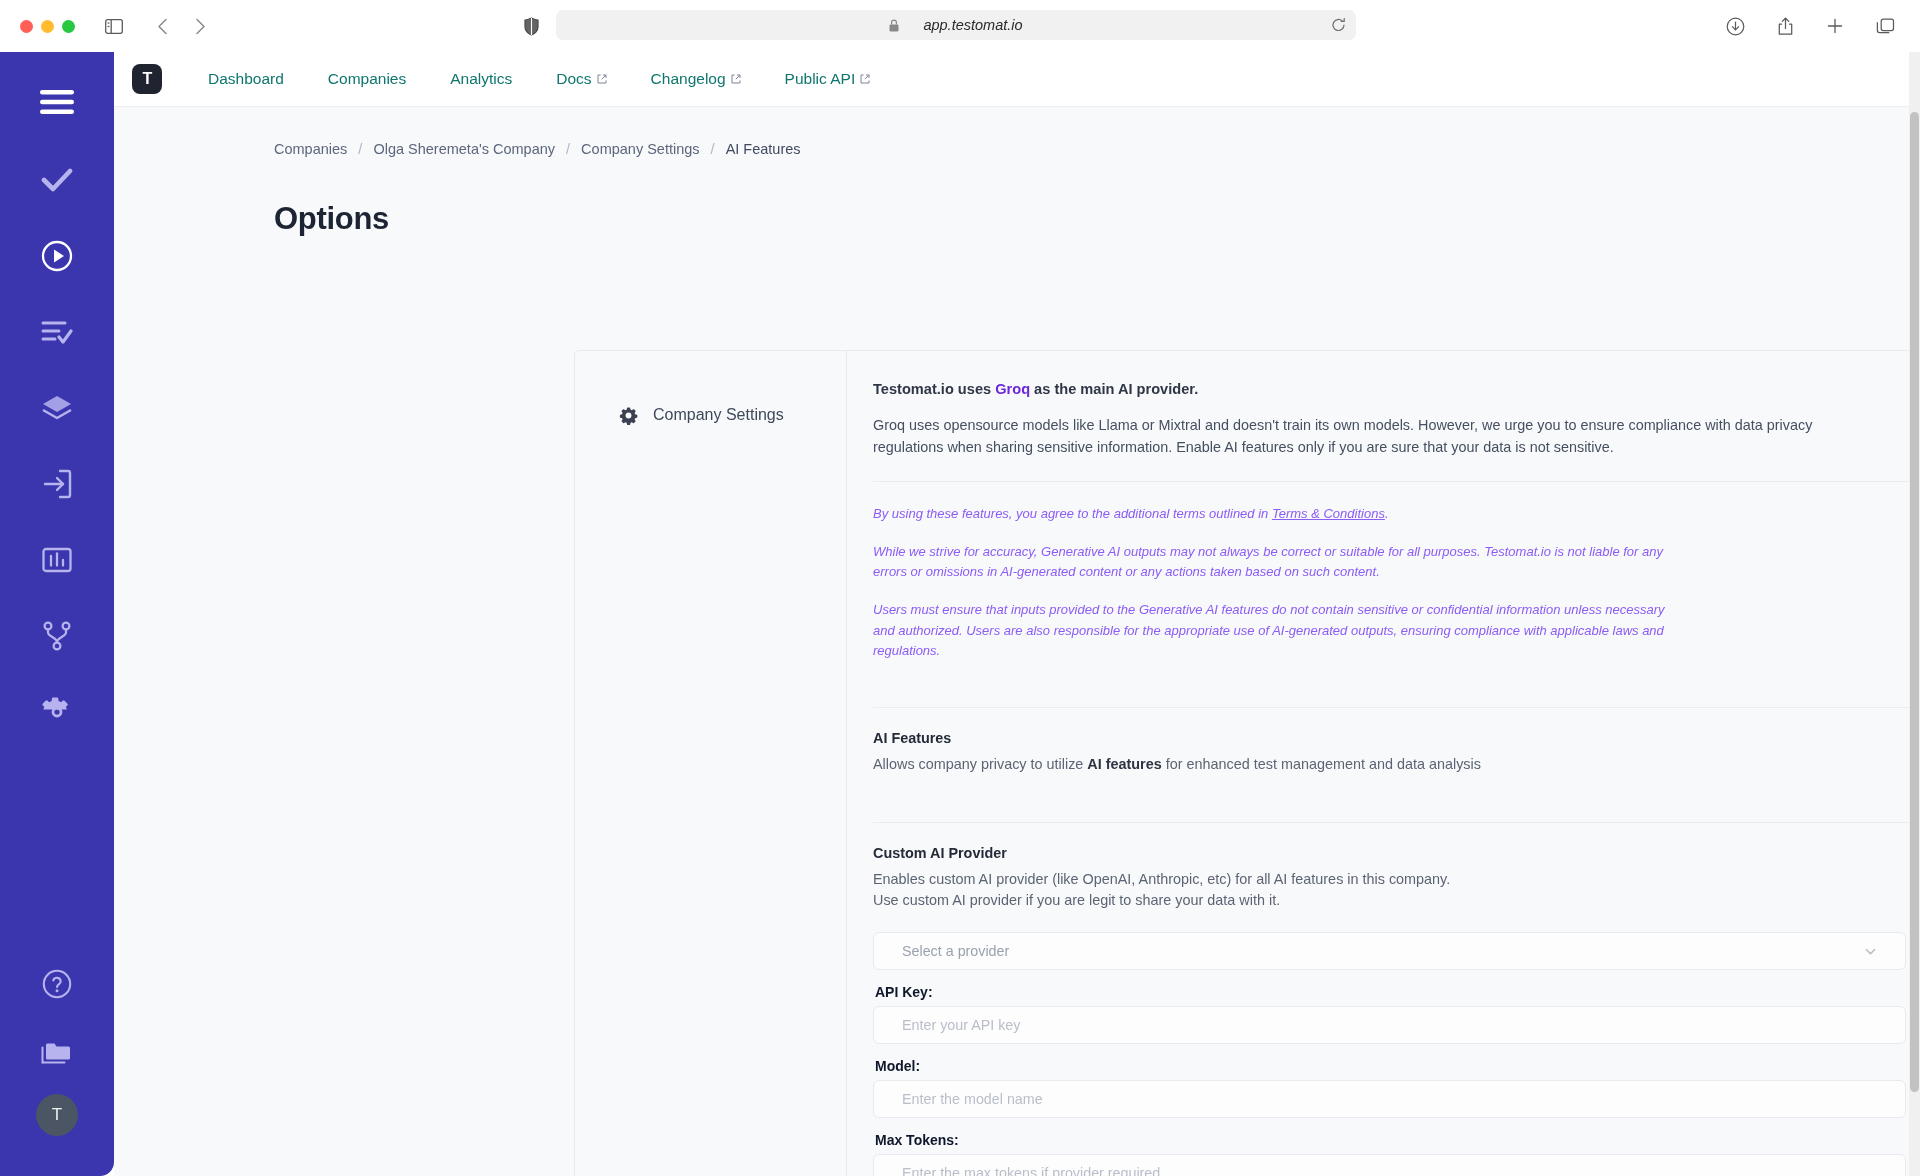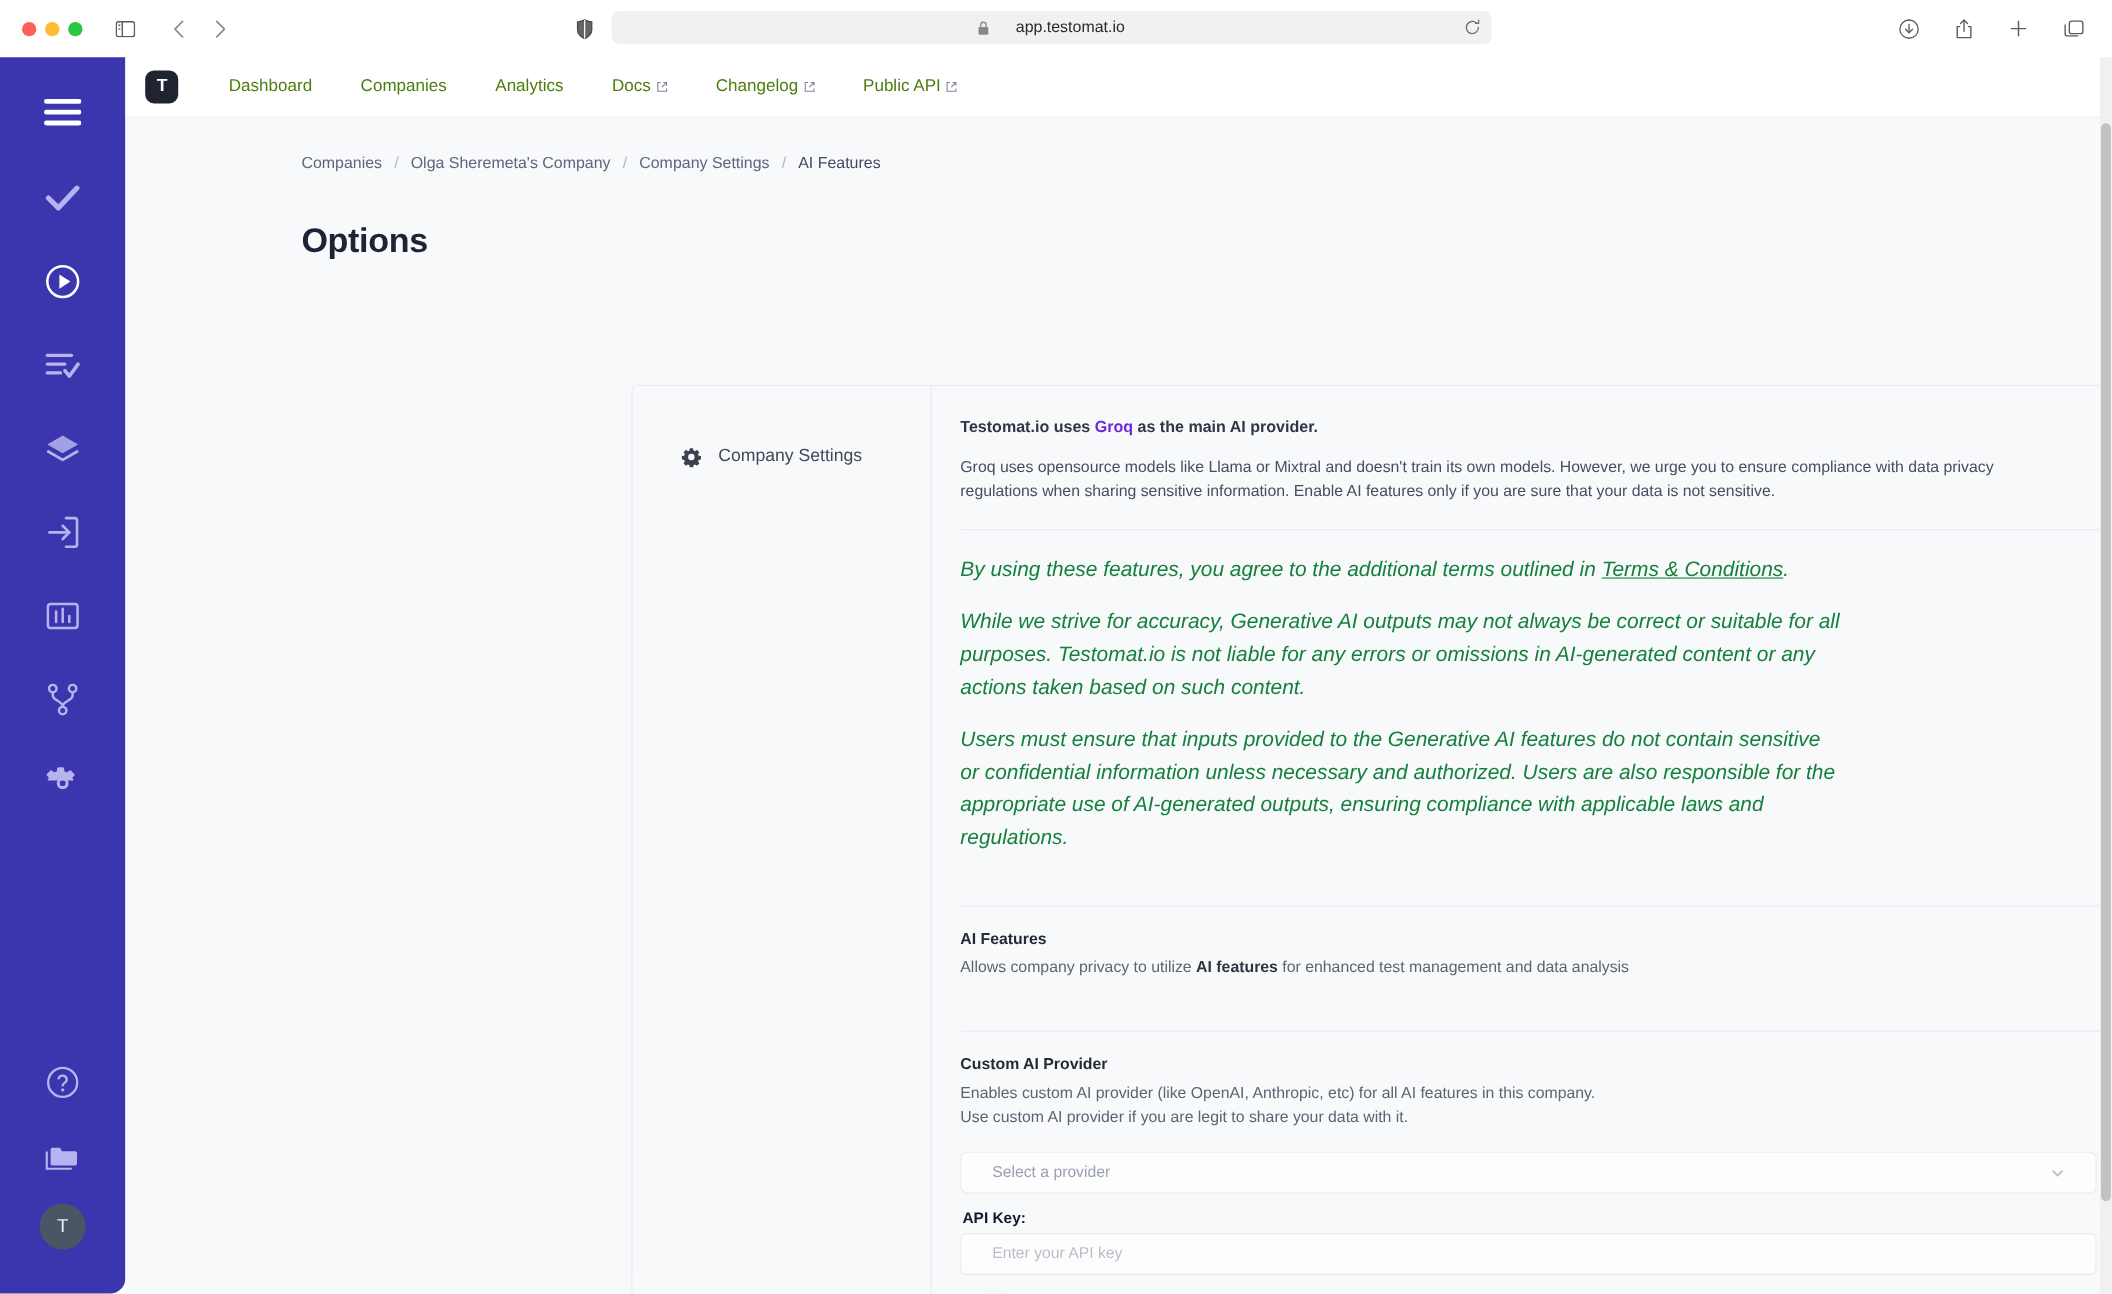--- a/index.html
+++ b/index.html
@@ -33,21 +33,21 @@
 
   .shield-wrap { position: absolute; left: 516px; top: 11px; }
 
   .url-bar {
     position: absolute; left: 556px; top: 10px;
     width: 800px; height: 30px;
     background: #f1f1f1; border-radius: 7px;
     display: flex; align-items: center; justify-content: center;
     font-size: 14.5px; color: #2b2b2b;
   }
-  .url-inner { display: flex; align-items: center; gap: 24px; }
+  .url-inner { display: flex; align-items: center; gap: 24px; font-style: italic; }
   .lock-icon { color: #888; display: flex; }
   .reload-btn {
     position: absolute; right: 10px; top: 50%; transform: translateY(-50%);
     color: #6e6e6e; display: flex;
   }
   .chrome-right {
     position: absolute; right: 20px; top: 11px;
     display: flex; align-items: center; gap: 20px;
     color: #5b5b5b;
   }
@@ -88,21 +88,21 @@
     padding-left: 18px;
   }
   .brand-logo {
     width: 30px; height: 30px; border-radius: 8px;
     background: #1f2430; color: #fff;
     display: flex; align-items: center; justify-content: center;
     font-weight: 700; font-size: 16px; letter-spacing: -1px;
     margin-right: 24px;
   }
   .topnav a {
-    font-size: 15.5px; color: #4d7c0f; text-decoration: none;
+    font-size: 15.5px; color: #0f766e; text-decoration: none;
     padding: 0 22px; display: inline-flex; align-items: center; gap: 5px;
   }
   .ext-icon { color: #7d8596; display: inline-flex; }
 
   .breadcrumb {
     display: flex; align-items: center; gap: 11px;
     padding: 34px 0 0 160px;
     font-size: 14.5px; color: #5c667c;
   }
   .breadcrumb .sep { color: #aeb6c4; }
@@ -147,21 +147,21 @@
   }
   .lead .groq { color: #6d28d9; }
   .body-text {
     font-size: 14.4px; color: #464f60; line-height: 1.55;
     max-width: 940px;
   }
   .divider { height: 1px; background: #e9ecf1; margin: 22px 26px 0 26px; }
 
   .terms { padding: 22px 40px 24px 26px; }
   .terms p {
-    font-style: italic; font-size: 19px; color: #15803d;
+    font-style: italic; font-size: 13px; color: #8b5cf6;
     line-height: 1.56; max-width: 800px; margin-bottom: 18px;
   }
   .terms p:last-child { margin-bottom: 0; }
   .terms u { text-decoration: underline; }
 
   .blk { padding: 22px 40px 24px 26px; }
   .blk-title { font-size: 14.4px; font-weight: 700; color: #232a38; margin-bottom: 8px; }
   .blk-sub { font-size: 14.4px; color: #59617180; color: #5c6474; line-height: 1.5; }
   .blk-sub b { color: #2d3442; }
 

